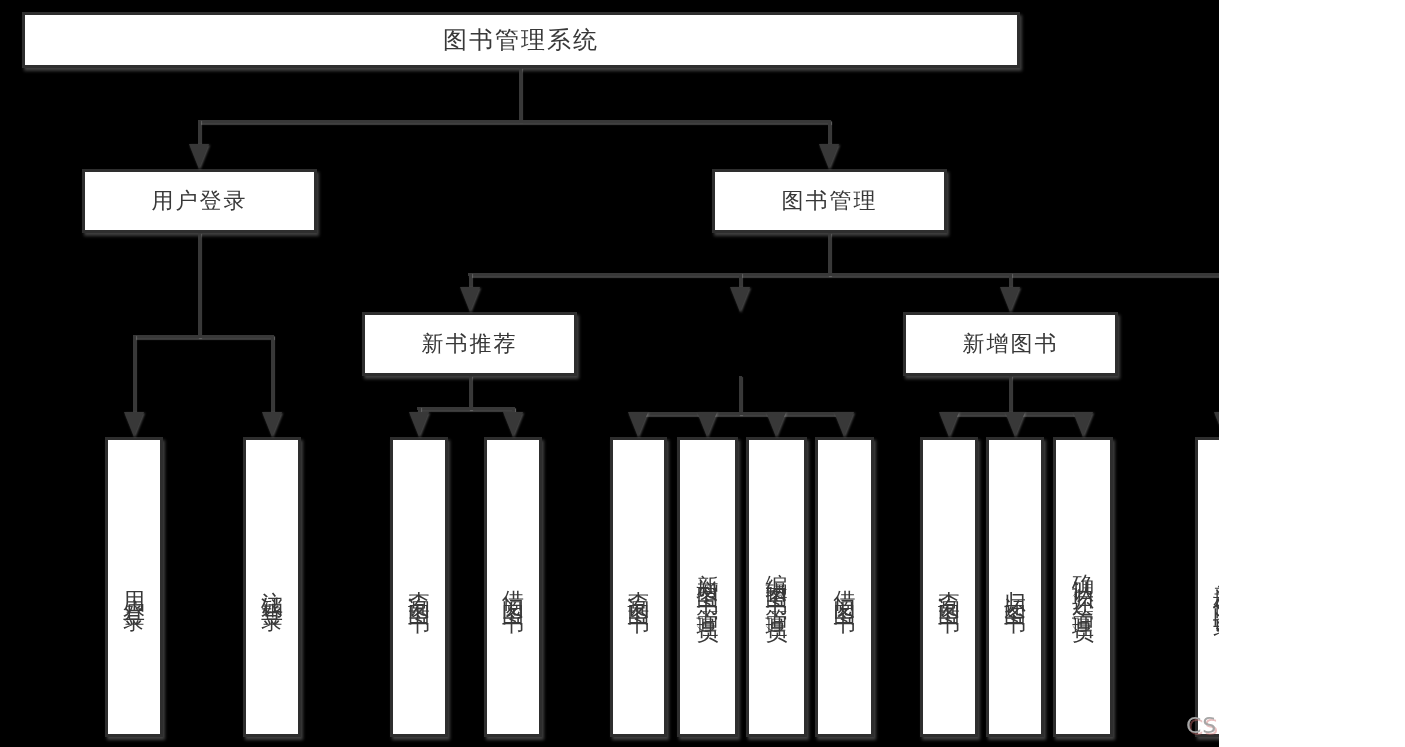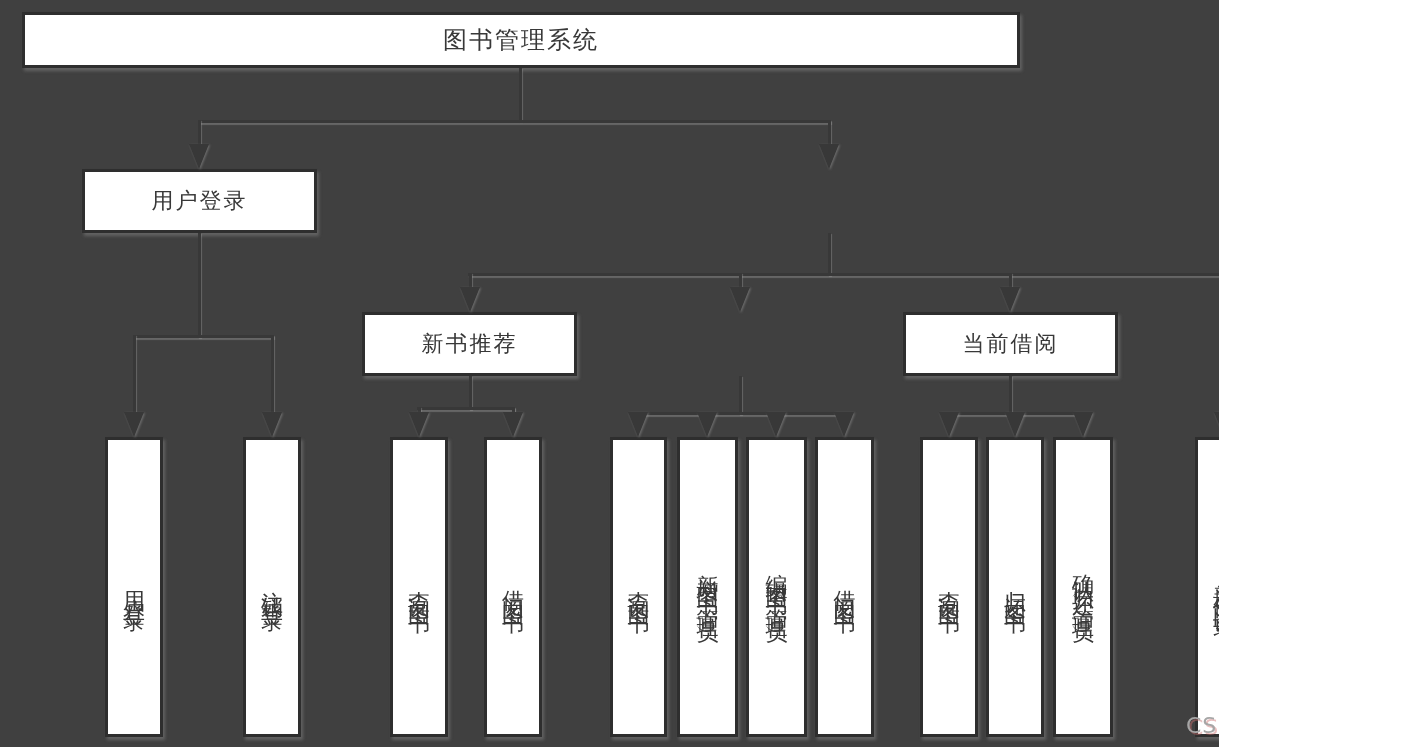--- a/index.html
+++ b/index.html
@@ -1,17 +1,17 @@
 <!DOCTYPE html>
 <html><head>
 <meta charset="utf-8">
 <style>
   html,body{margin:0;padding:0;background:#ffffff;}
   #stage{
-    position:relative;width:1219px;height:747px;background:#404040;overflow:hidden;
+    position:relative;width:1219px;height:747px;background:#000000;overflow:hidden;
     font-family:"DejaVu Sans","Liberation Sans",sans-serif;color:#383838;
   }
   .box{
     position:absolute;box-sizing:border-box;background:#ffffff;
     border:3px solid #2e2e2e;
     box-shadow:2px 3px 3px rgba(140,140,140,.45);
     display:flex;align-items:center;justify-content:center;
     font-size:22px;letter-spacing:2px;white-space:nowrap;
   }
   .box.root{font-size:24px;}
@@ -34,23 +34,24 @@
   }
 </style>
 </head>
 <body>
 
 <div id="stage">
 
   <div class="box root" style="left:22px;top:12px;width:998px;height:56px">图书管理系统</div>
 
   <div class="box" style="left:82px;top:169px;width:235px;height:64px">用户登录</div>
+  <div class="box" style="left:712px;top:169px;width:235px;height:64px">图书管理</div>
 
   <div class="box" style="left:362px;top:312px;width:215px;height:64px">新书推荐</div>
-  <div class="box" style="left:903px;top:312px;width:215px;height:64px">当前借阅</div>
+  <div class="box" style="left:903px;top:312px;width:215px;height:64px">新增图书</div>
 
   <div class="box v" style="left:105px;top:437px;width:58px;height:300px">用户登录</div>
   <div class="box v" style="left:243px;top:437px;width:58px;height:300px">注销登录</div>
 
   <div class="box v" style="left:390px;top:437px;width:58px;height:300px">查询图书</div>
   <div class="box v" style="left:484px;top:437px;width:58px;height:300px">借阅图书</div>
 
   <div class="box v" style="left:610px;top:437px;width:57px;height:300px">查询图书</div>
   <div class="box v" style="left:677px;top:437px;width:61px;height:300px">新增图书（管理员）</div>
   <div class="box v" style="left:746px;top:437px;width:61px;height:300px">编辑图书（管理员）</div>

